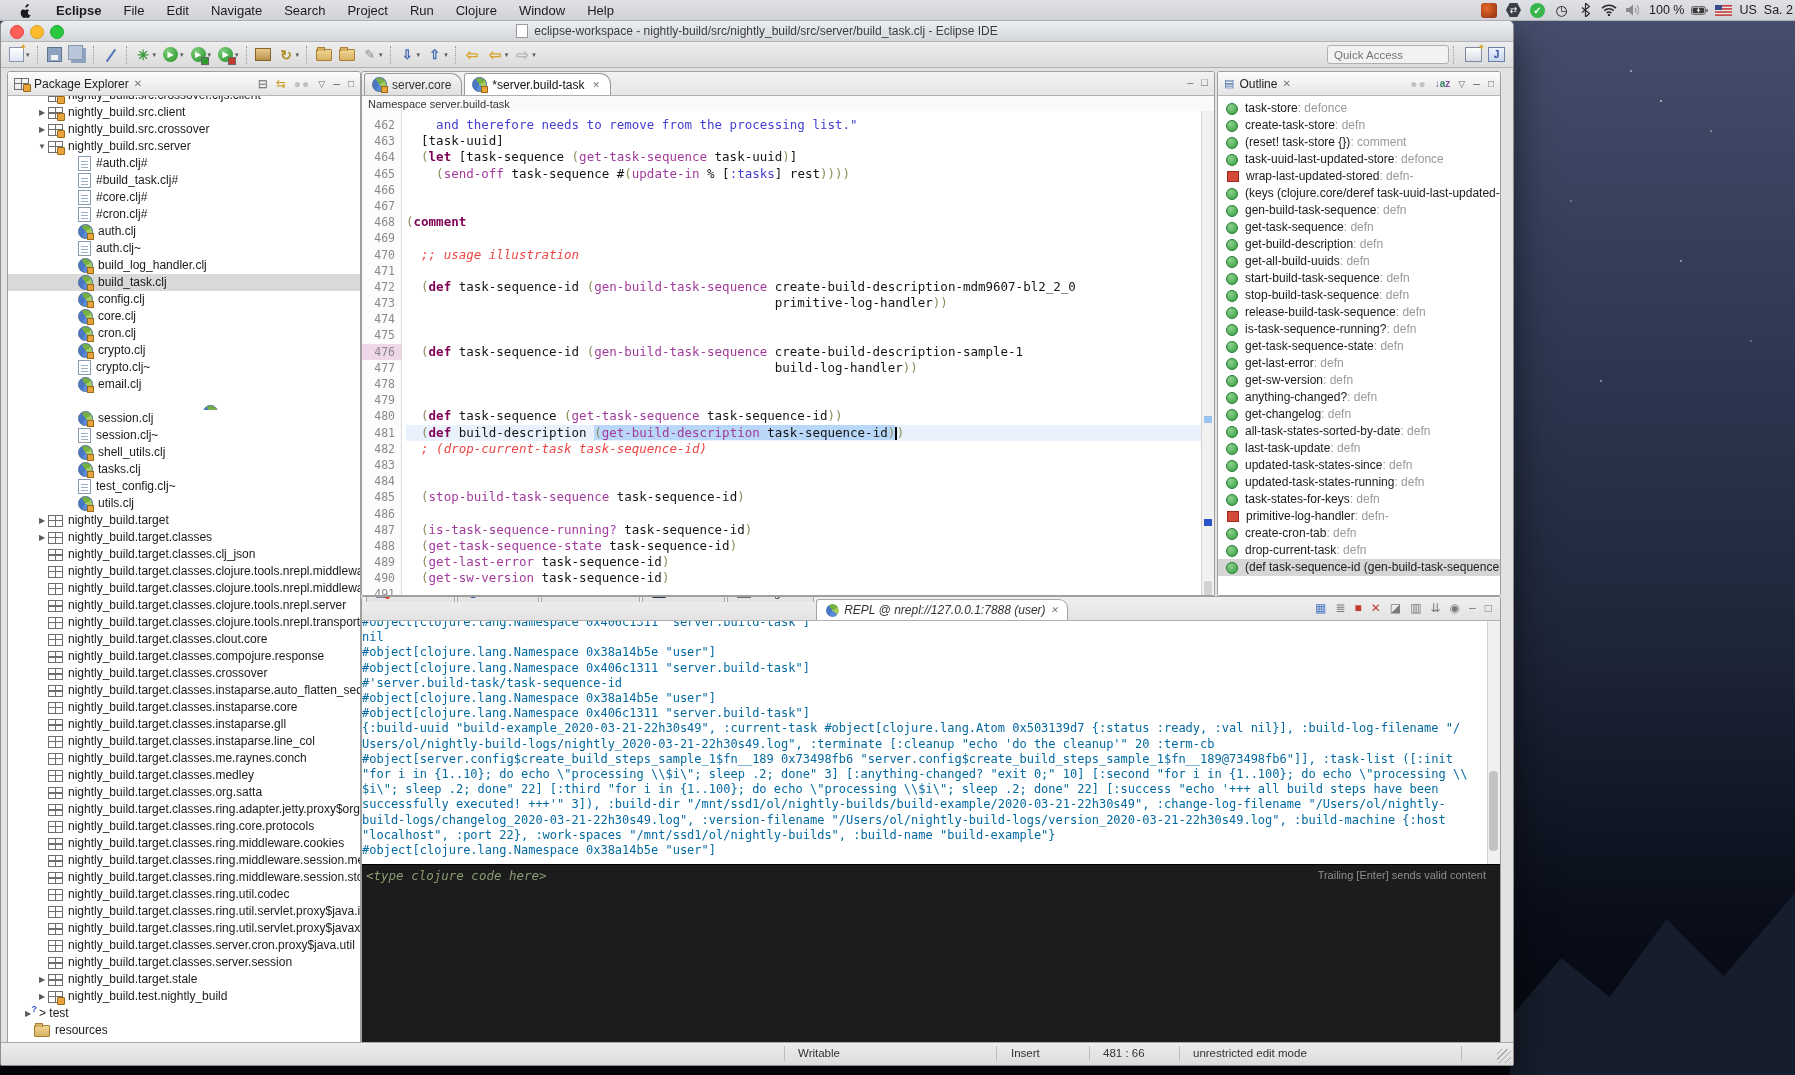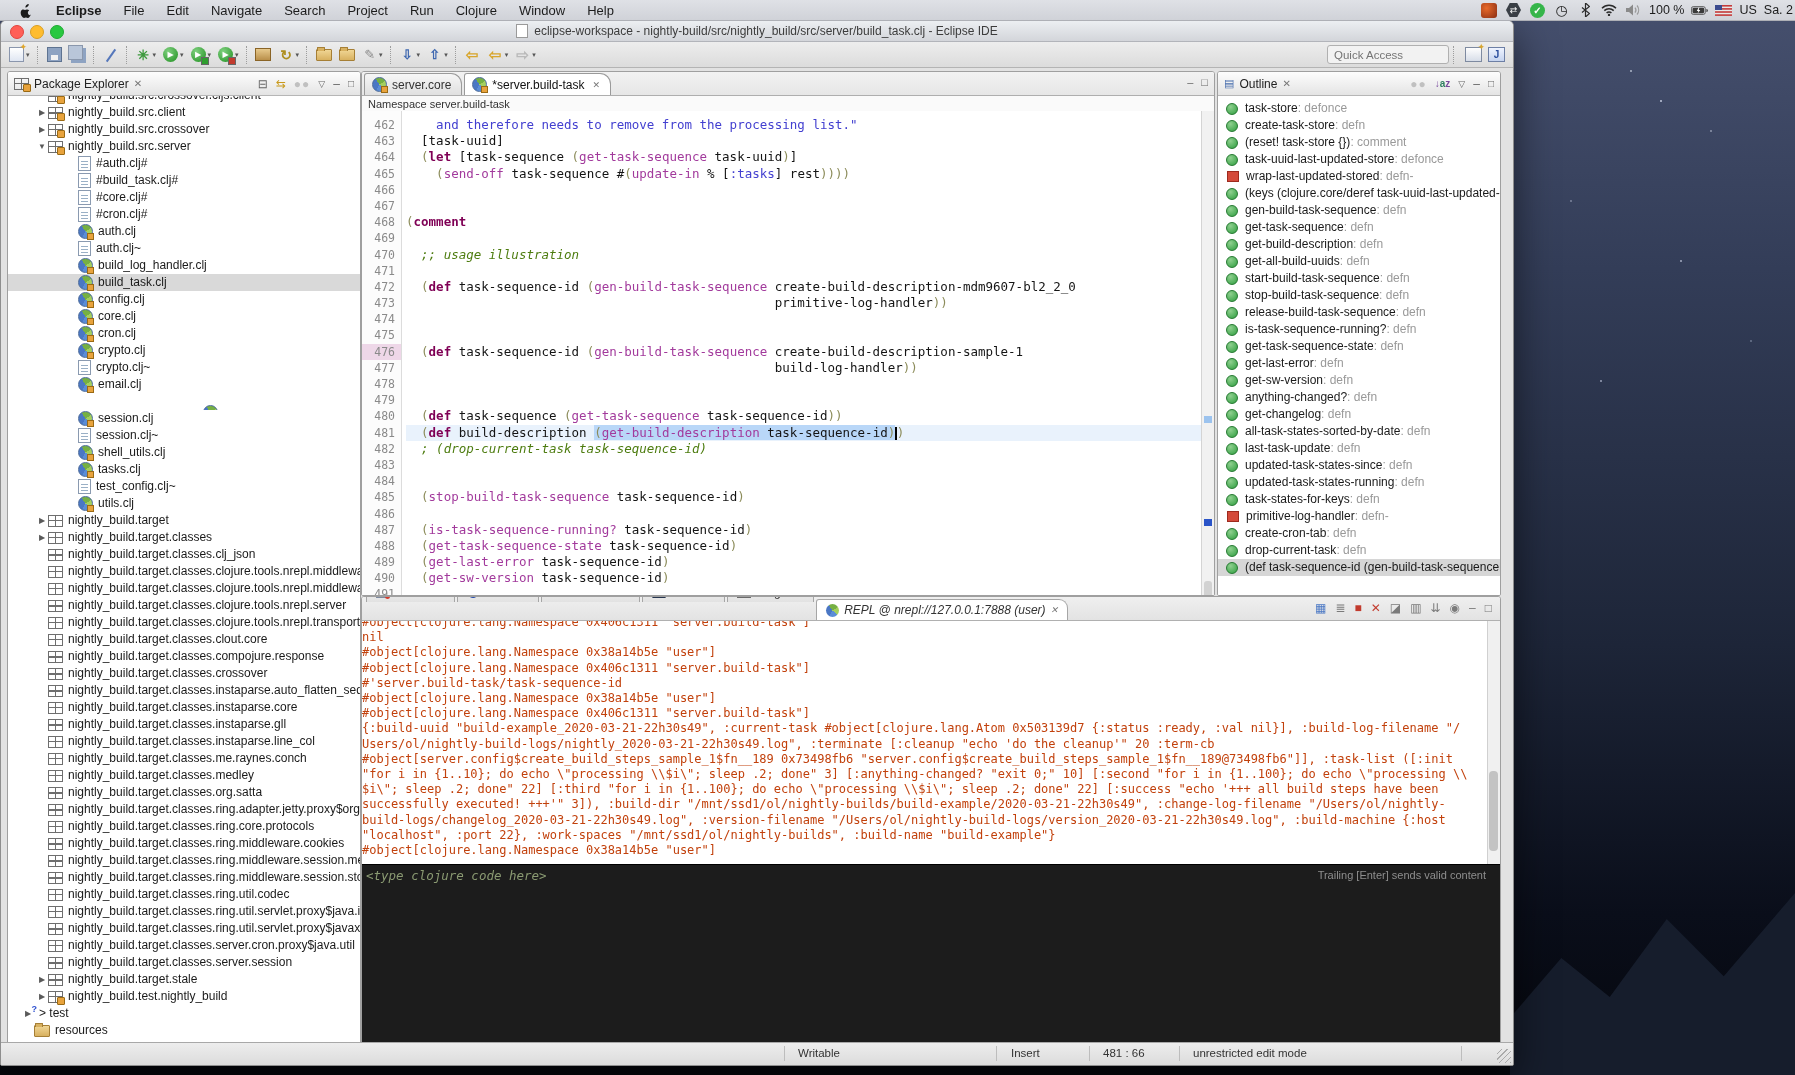--- a/index.html
+++ b/index.html
@@ -108,21 +108,21 @@
   .ed-winbtns{position:absolute;right:6px;top:4px;display:flex;gap:8px;color:#666;font-size:11px;}
   .ed-crumb{height:15px;background:#fafafa;border-bottom:1px solid #d8d8d8;font-size:11px;color:#333;display:flex;align-items:center;padding-left:6px;}
   .ed-body{position:absolute;left:0;right:0;top:39px;bottom:0;display:flex;background:#fff;}
   .ruler{width:40px;background:#fcfcfc;border-right:1px solid #dcdcdc;padding-top:6px;box-sizing:border-box;}
   .lnum{height:16.2px;line-height:16.2px;font-family:"DejaVu Sans Mono",monospace;font-size:11.5px;color:#8a8a8a;text-align:right;padding-right:6px;}
   .lnum.numhl{background:#eed7e8;}
   .codecol{flex:1;overflow:hidden;padding:6px 0 0 4px;font-family:"DejaVu Sans Mono",monospace;font-size:12.5px;}
   .cline{height:16.2px;line-height:16.2px;white-space:pre;}
   .cline.chl{background:#e9f2fc;}
   .st{color:#141414;} .sk{color:#7f0055;font-weight:bold;} .sf{color:#a23a9c;}
-  .ss{color:#4340d0;} .sc{color:#4d7c0f;font-style:italic;margin-top:34px;} .sp{color:#8c8c5a;}
+  .ss{color:#4340d0;} .sc{color:#ef4444;font-style:italic;margin-top:34px;} .sp{color:#8c8c5a;}
   .sel{background:#b9d7f8;}
   .caret{display:inline-block;width:1.5px;height:13px;background:#000;vertical-align:middle;}
   .oruler{width:12px;background:#f1f1f1;border-left:1px solid #d4d4d4;position:relative;}
   .om{position:absolute;left:2px;width:8px;height:7px;}
 
   
   #ol-list{position:absolute;left:0;right:0;top:24px;bottom:0;background:#fff;overflow:hidden;padding-top:4px;}
   .orow{height:17px;line-height:17px;font-size:12px;display:flex;align-items:center;white-space:nowrap;overflow:hidden;padding-left:8px;}
   .orow.sel{background:#d6d6d6;}
   .oi{flex:0 0 10px;height:10px;margin-right:7px;}
@@ -140,21 +140,21 @@
   .ti{width:13px;height:12px;display:inline-flex;align-items:center;justify-content:center;font-size:11px;}
   .ti-problems{background:linear-gradient(#fdfdfd,#d9e2ef);border:1px solid #7e8aa0;position:relative;width:11px;height:10px;}
   .ti-problems:after{content:"";position:absolute;right:-2px;bottom:-2px;width:5px;height:5px;border-radius:50%;background:#d43c2c;}
   .ti-javadoc{color:#2c52b0;font-weight:bold;font-size:12px;}
   .ti-declaration{color:#2f8a4f;font-size:12px;}
   .ti-console{width:12px;height:10px;background:#3a4f74;border:1px solid #26354f;border-radius:1px;
     background-image:linear-gradient(#9db6dd 0 2px,transparent 2px);}
   .ti-progress{width:12px;height:10px;background:linear-gradient(#3fae4f 0 4px,#fff 4px 6px,#b9c9b9 6px 10px);border:1px solid #6a6a6a;}
   .ti-clj{width:13px;height:13px;border-radius:50%;background:conic-gradient(from 210deg,#4a77c4 0 32%,#76b043 32% 58%,#a4cf5e 58% 78%,#5b8dd6 78% 100%);}
   .repl-out{position:absolute;left:0;right:12px;top:24px;height:243px;background:#fff;overflow:hidden;}
-  .rline{font-family:"DejaVu Sans Mono",monospace;font-size:12px;line-height:15.2px;color:#c2410c;white-space:pre;}
+  .rline{font-family:"DejaVu Sans Mono",monospace;font-size:12px;line-height:15.2px;color:#0369a1;white-space:pre;}
   .repl-sb{position:absolute;right:0;top:24px;width:12px;height:243px;background:#f0f0f0;border-left:1px solid #d0d0d0;}
   .repl-sb .thumb{position:absolute;left:1px;width:9px;top:150px;height:80px;background:#c3c3c3;border-radius:4px;}
   .repl-in{position:absolute;left:0;right:0;top:267px;bottom:0;background:#1c1c1c;border-top:1px solid #000;}
   .repl-ph{position:absolute;left:4px;top:3px;font-family:"DejaVu Sans Mono",monospace;font-size:12.5px;font-style:italic;color:#8a9a72;}
   .repl-hint{position:absolute;right:14px;top:4px;font-size:11px;color:#8e8e8e;}
 
   
   .statusbar{position:absolute;left:0;bottom:0;width:100%;height:22px;background:linear-gradient(#ededed,#dcdcdc);
     border-top:1px solid #a8a8a8;font-size:11.5px;color:#333;}
   .sb-item{position:absolute;top:4px;white-space:nowrap;}

